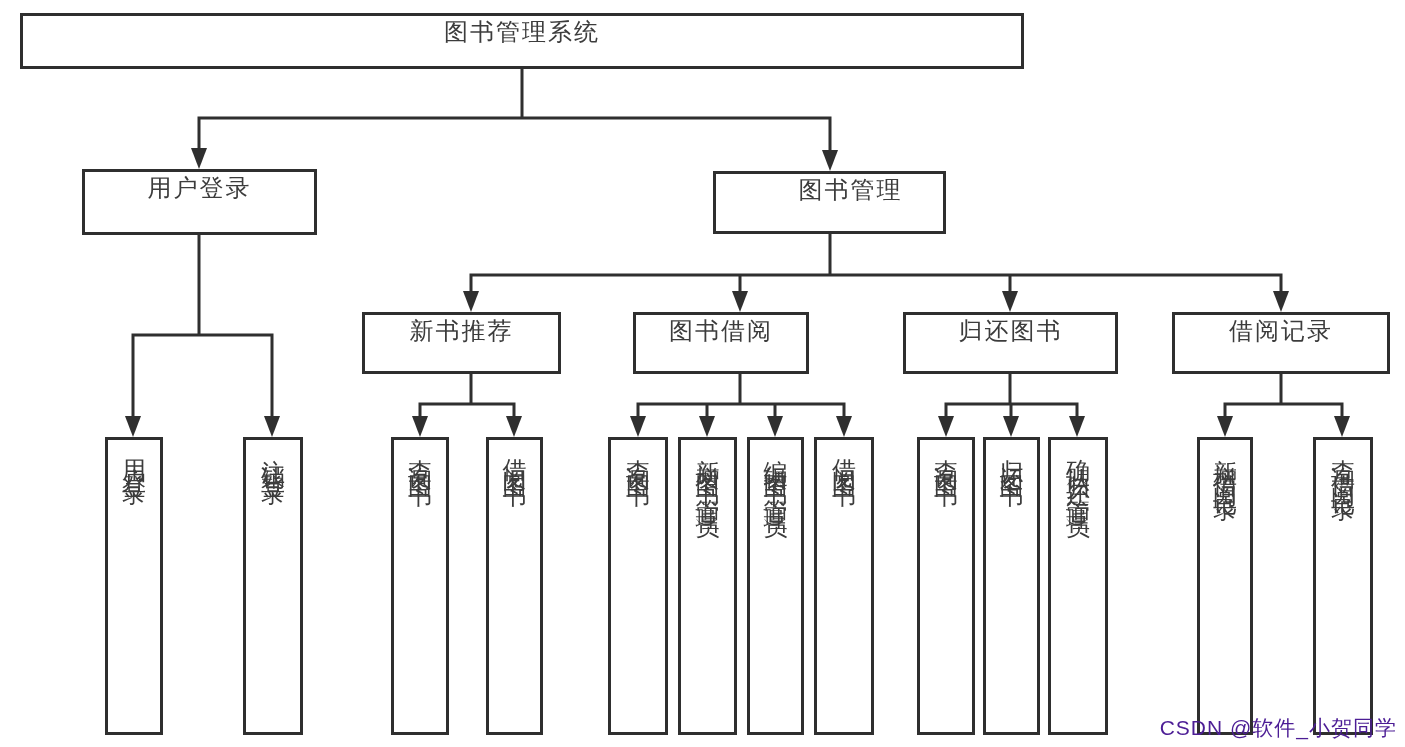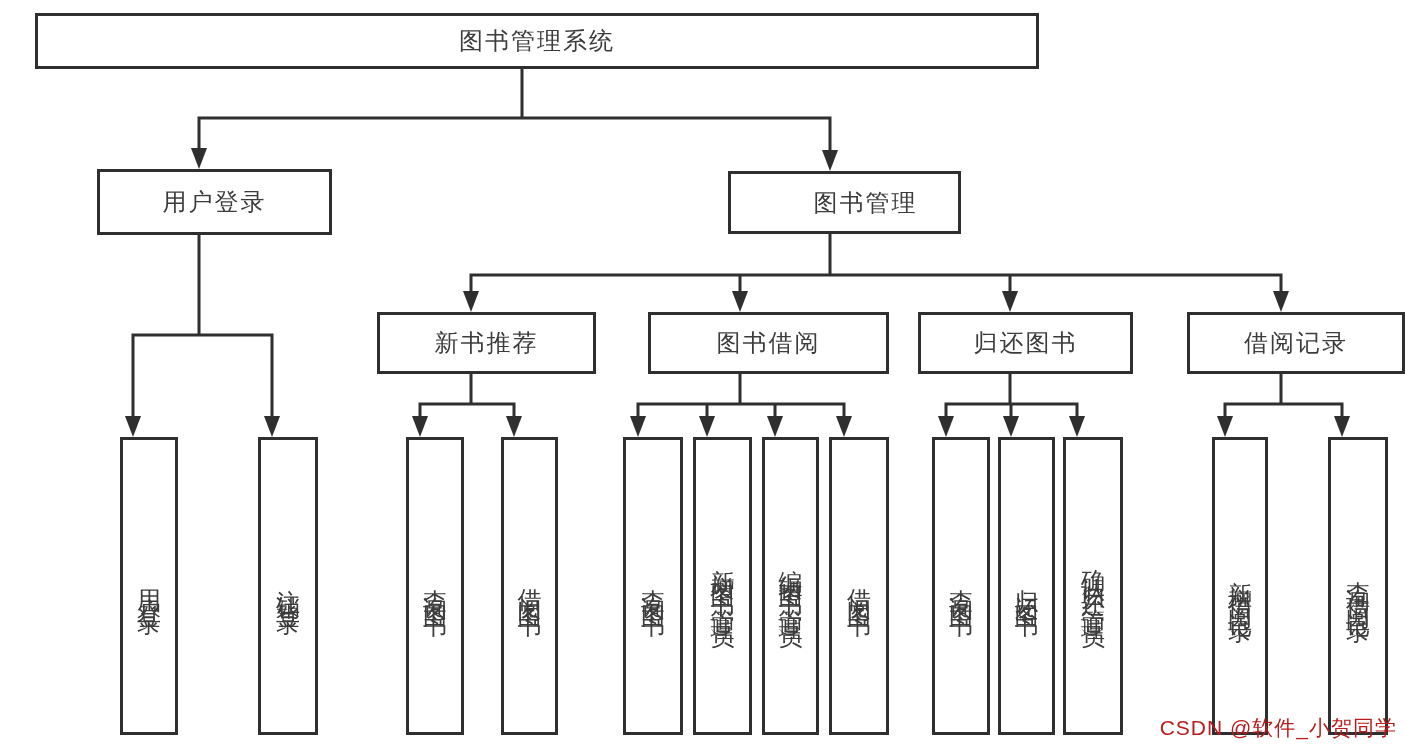--- a/index.html
+++ b/index.html
@@ -16,45 +16,43 @@
     left: 0; top: 0;
     width: 1405px; height: 747px;
     pointer-events: none;
   }
   .box {
     position: absolute;
     box-sizing: border-box;
     background: #ffffff;
     border: 3px solid #2f2f2f;
     display: flex;
-    align-items: center;
     justify-content: center;
     color: #3c3c3c;
-    margin-left: 15px;
   }
   .hbox {
     font-size: 24px;
     letter-spacing: 2px;
     white-space: nowrap;
   }
   .vbox .vtext {
     writing-mode: vertical-rl;
     text-orientation: mixed;
     font-size: 24px;
     letter-spacing: 8px;
     line-height: 1;
     color: #3c3c3c;
   }
   .watermark {
     position: absolute;
     top: 714px;
     right: 8px;
     font-size: 21px;
     letter-spacing: 1px;
-    color: #b91c1c;
+    color: #4c1d95;
     white-space: nowrap;
     z-index: 10;
   }
 </style>
 </head>
 <body>
 
 <div class="canvas">
 
   <svg class="wires" viewBox="0 0 1405 747">
@@ -101,24 +99,24 @@
     <span>图书管理系统</span>
   </div>
 
   <div class="box hbox" style="left:82px; top:169px; width:235px; height:66px;">
     <span>用户登录</span>
   </div>
   <div class="box hbox" style="left:713px; top:171px; width:233px; height:63px;padding-left:42px;">
     <span>图书管理</span>
   </div>
 
-  <div class="box hbox" style="left:362px; top:312px; width:219px; height:62px;">
+  <div class="box hbox" style="left:362px; top:312px; width:199px; height:62px;">
     <span>新书推荐</span>
   </div>
-  <div class="box hbox" style="left:633px; top:312px; width:241px; height:62px;">
+  <div class="box hbox" style="left:633px; top:312px; width:176px; height:62px;">
     <span>图书借阅</span>
   </div>
   <div class="box hbox" style="left:903px; top:312px; width:215px; height:62px;">
     <span>归还图书</span>
   </div>
   <div class="box hbox" style="left:1172px; top:312px; width:218px; height:62px;">
     <span>借阅记录</span>
   </div>
 
   <div class="box vbox" style="left:105px; top:437px; width:58px; height:298px;">

